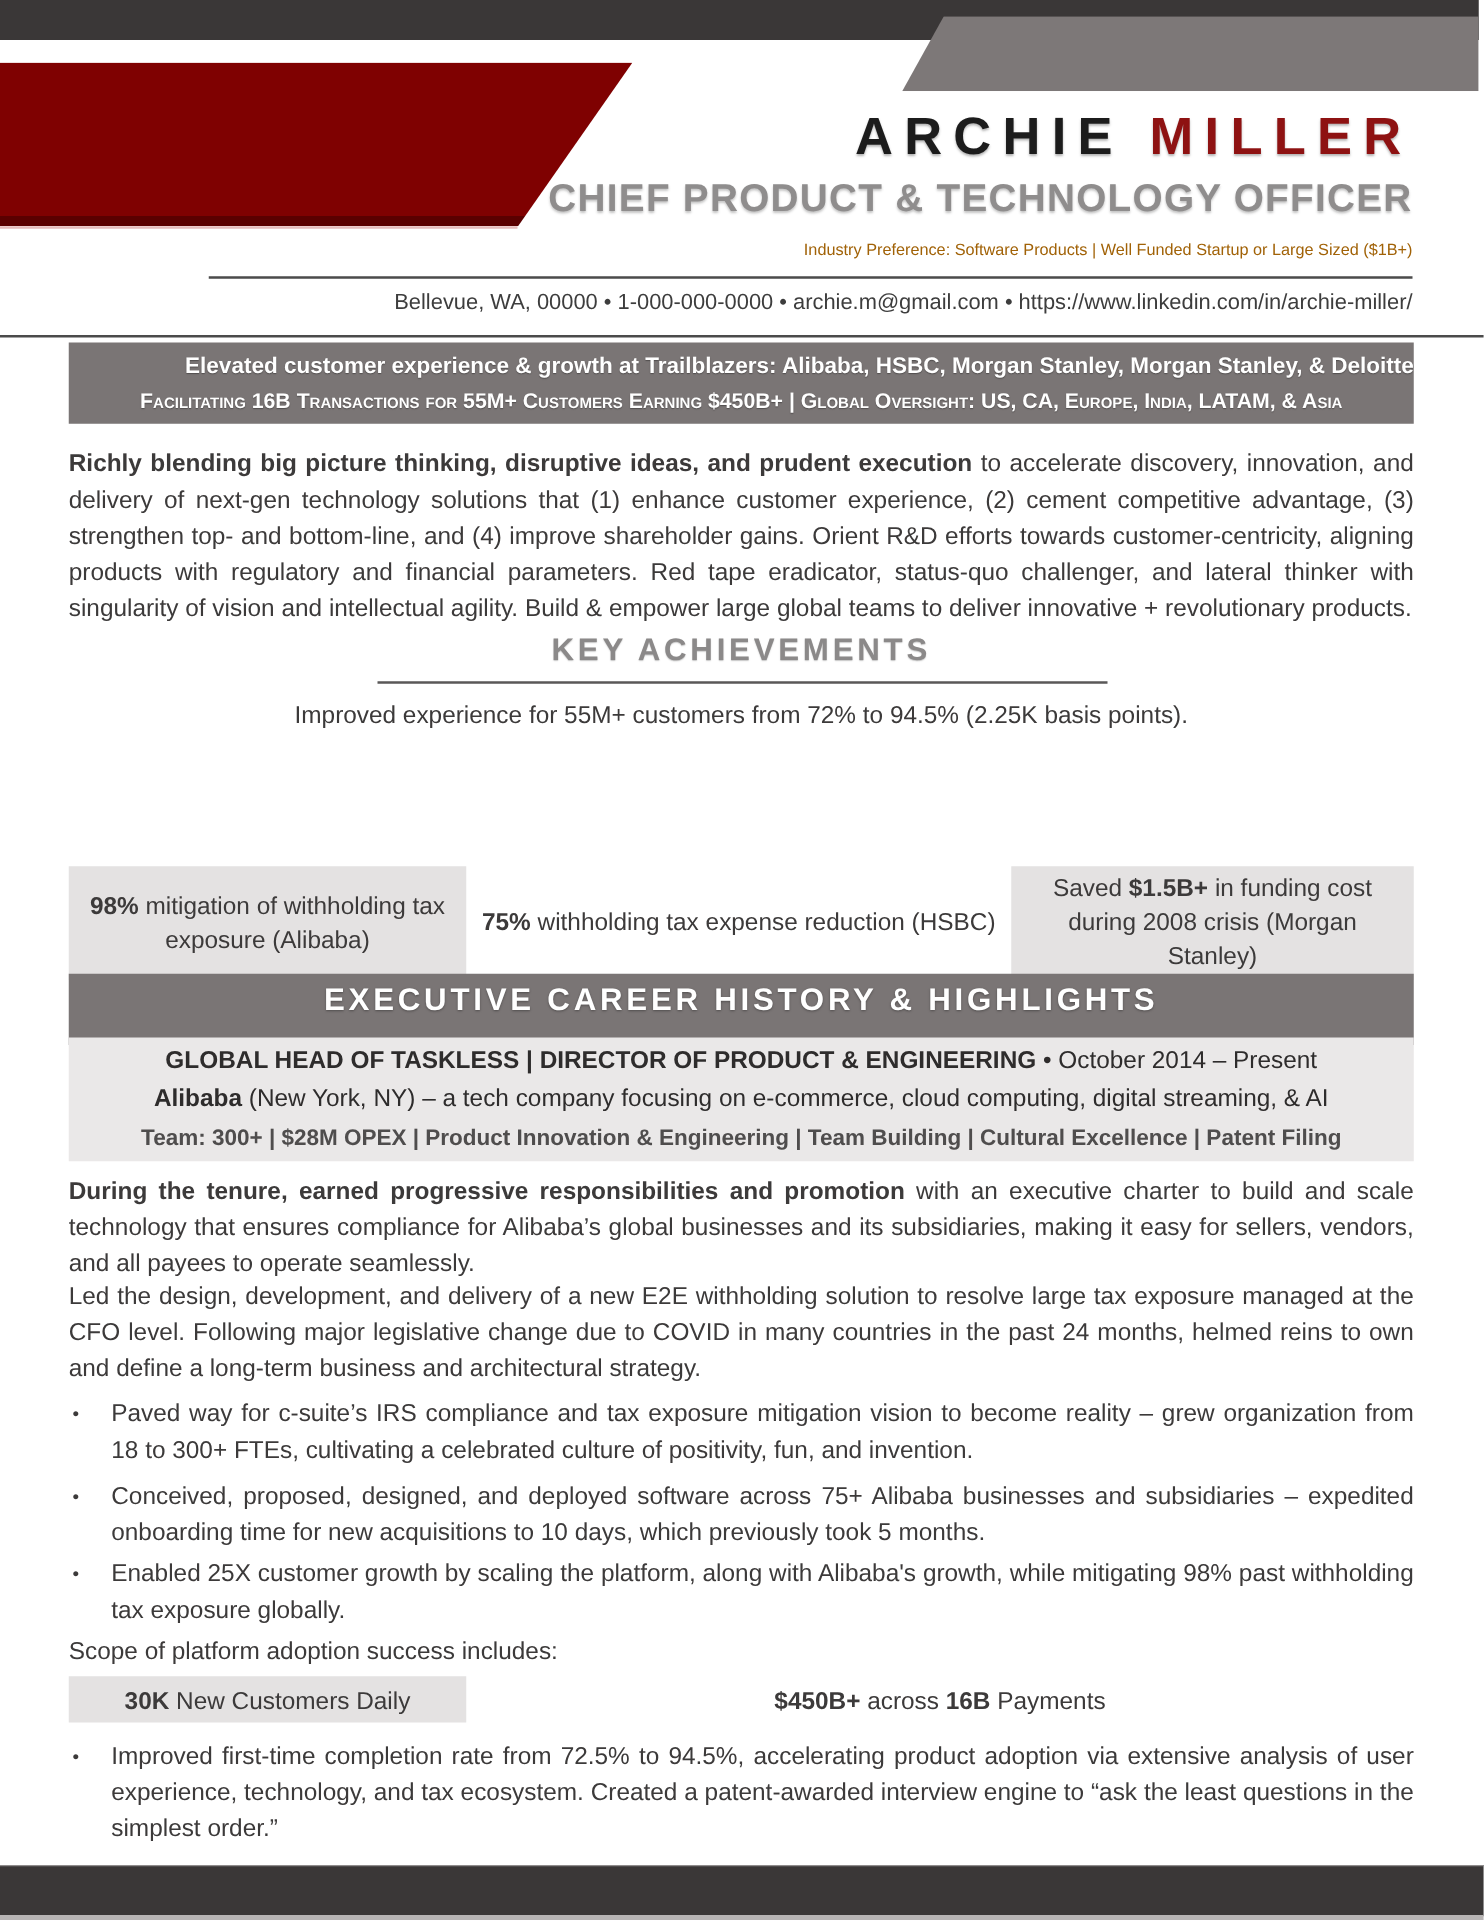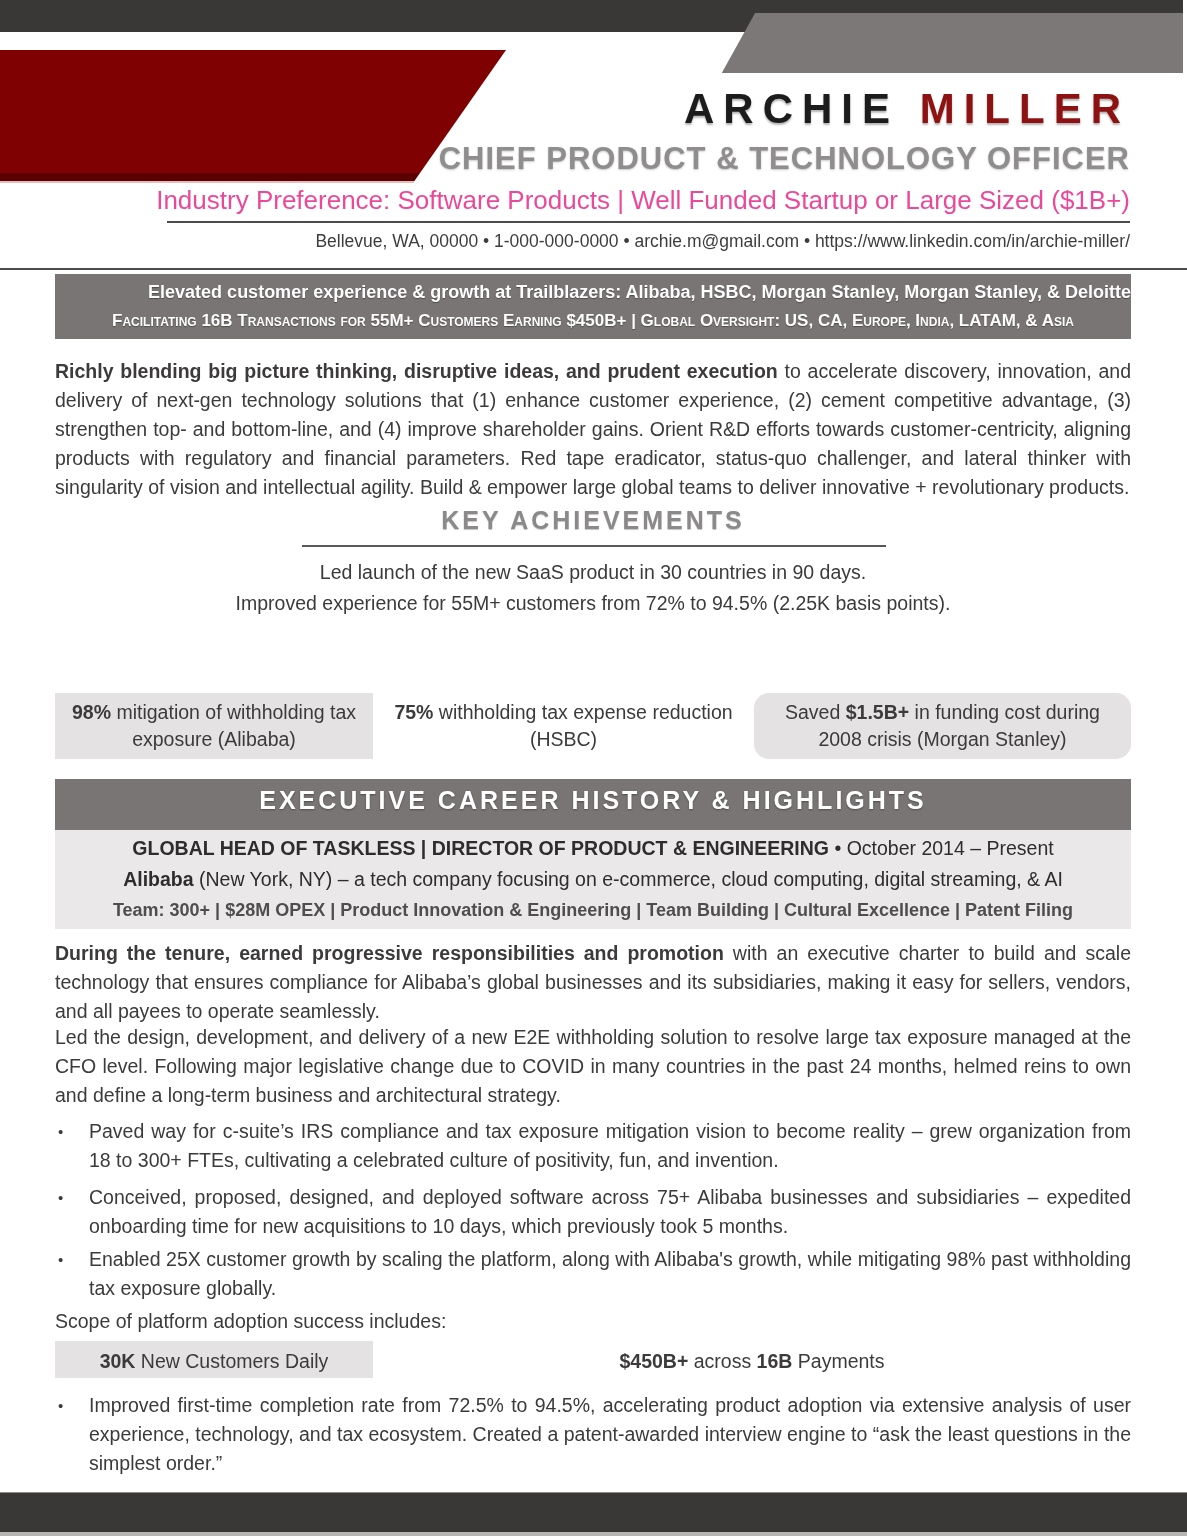--- a/index.html
+++ b/index.html
@@ -20,21 +20,21 @@
   .red-hairline{top:181px;left:0;width:414px;height:2px;background:#e6bcbc;}
 
   
   .header-text{top:84px;left:55px;right:57px;text-align:right;}
   .name{font-size:42px;font-weight:700;letter-spacing:9px;line-height:50px;
     text-shadow:0 2px 2px rgba(40,40,40,.35);white-space:nowrap;}
   .name .first{color:#1c1c1c;}
   .name .last{color:#8e1212;}
   .job-title{margin-top:6px;font-size:31px;font-weight:700;letter-spacing:1px;color:#8f8d8d;
     line-height:38px;text-shadow:0 1px 2px rgba(60,60,60,.3);white-space:nowrap;}
-  .industry{margin-top:10px;font-size:26px;color:#ec4899;line-height:24px;}
+  .industry{margin-top:10px;font-size:13px;color:#a16207;line-height:24px;}
   .header-rule{margin-top:9px;margin-left:auto;width:963px;border-top:2px solid #4b4b4b;height:0;}
   .contact{margin-top:7px;font-size:17.5px;color:#3d3d3d;line-height:22px;}
 
   .page-rule{top:268px;left:0;width:1187px;border-top:2px solid #4b4b4b;height:0;}
 
   
   .banner{top:274px;left:55px;width:1076px;background:#7a7575;color:#ffffff;
     text-align:center;padding:3px 0 5px 0;overflow:hidden;}
   .banner-l1{font-size:18px;font-weight:700;line-height:30px;white-space:nowrap;
     text-shadow:0 1px 1px rgba(0,0,0,.35);text-align:right;}
@@ -54,21 +54,21 @@
   .stat-row{display:flex;align-items:stretch;}
   .stat-cell{display:flex;align-items:center;justify-content:center;text-align:center;
     font-size:19.5px;line-height:27px;color:#3c3a3a;padding:5px 10px;box-sizing:border-box;}
   .stat-cell.boxed{background:#e4e2e2;}
   .row1{top:693px;}
   .row1 .stat-cell{min-height:66px;}
   .row2{top:1341px;}
   .row2 .stat-cell{min-height:37px;padding:3px 10px;align-items:flex-end;}
   .w1{width:318px;}
   .w2{flex:1;}
-  .w3{width:377px;border-radius:15px;}
+  .w3{width:322px;}
 
   .career-banner{top:779px;background:#7a7575;color:#ffffff;text-align:center;
     font-size:25px;font-weight:700;letter-spacing:3px;line-height:43px;height:57px;
     text-shadow:0 1px 2px rgba(0,0,0,.35);}
   .job-box{top:830px;background:#eae8e8;text-align:center;padding:3px 0;}
   .job-box .line{font-size:19.5px;line-height:31px;color:#2e2c2c;}
   .job-box .line3{font-size:18px;line-height:31px;font-weight:700;color:#4f4d4d;white-space:nowrap;}
 
   .para1{top:939px;}
   .para2{top:1023px;}
@@ -109,21 +109,20 @@
 <div class="abs banner">
   <div class="banner-l1">Elevated customer experience &amp; growth at Trailblazers: Alibaba, HSBC, Morgan Stanley, Morgan Stanley, &amp; Deloitte</div>
   <div class="banner-l2"><span>Facilitating </span><span class="b">16B</span><span> Transactions for </span><span class="b">55M+</span><span> Customers Earning </span><span class="b">$450B+</span><span> | Global Oversight: US, CA, Europe, India, LATAM, &amp; Asia</span></div>
 </div>
 
 <div class="abs sec body-text" style="top:357px;"><span class="b">Richly blending big picture thinking, disruptive ideas, and prudent execution</span><span> to accelerate discovery, innovation, and delivery of next-gen technology solutions that (1) enhance customer experience, (2) cement competitive advantage, (3) strengthen top- and bottom-line, and (4) improve shareholder gains. Orient R&amp;D efforts towards customer-centricity, aligning products with regulatory and financial parameters. Red tape eradicator, status-quo challenger, and lateral thinker with singularity of vision and intellectual agility. Build &amp; empower large global teams to deliver innovative + revolutionary products.</span></div>
 
 <div class="abs sec ka-head">KEY ACHIEVEMENTS</div>
 <div class="abs ka-rule"></div>
 <div class="abs sec ka-list">
-  <div>Led launch of the new SaaS product in 30 countries in 90 days.</div>
   <div>Improved experience for 55M+ customers from 72% to 94.5% (2.25K basis points).</div>
 </div>
 
 <div class="abs sec stat-row row1">
   <div class="stat-cell boxed w1">
       <span><span class="b">98%</span><span> mitigation of withholding tax exposure (Alibaba)</span></span>
     </div>
   <div class="stat-cell w2">
       <span><span class="b">75%</span><span> withholding tax expense reduction (HSBC)</span></span>
     </div>

